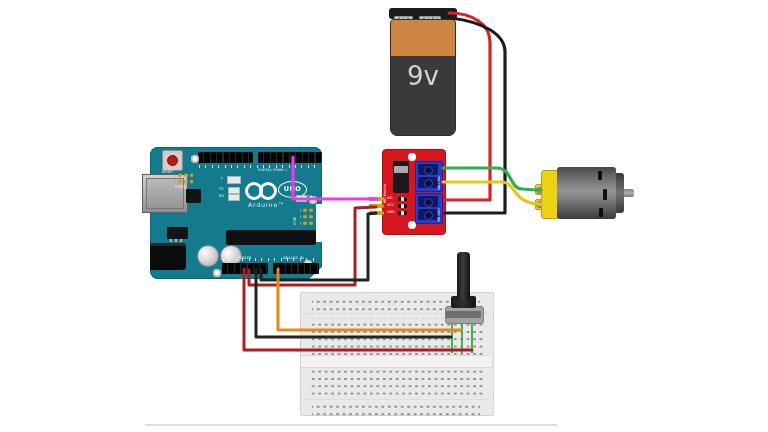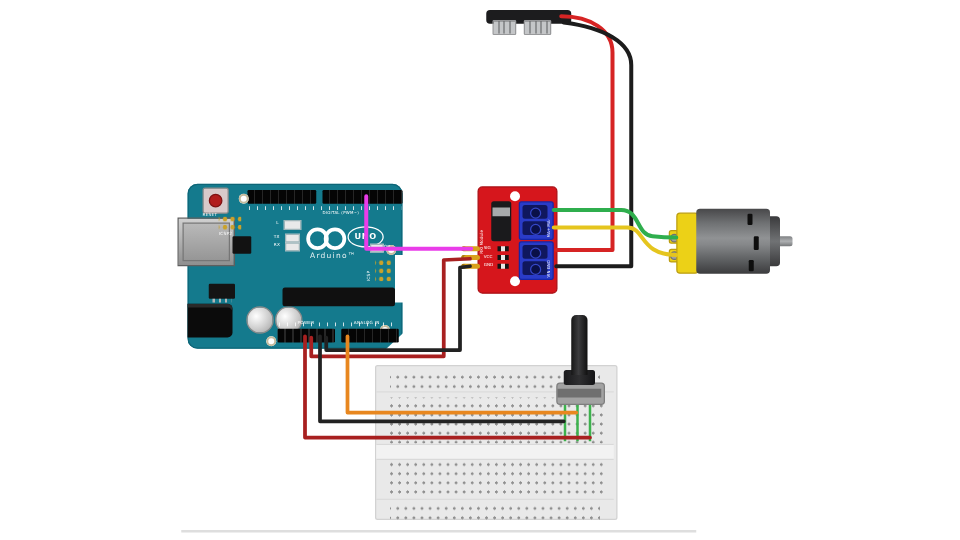--- a/index.html
+++ b/index.html
@@ -121,20 +121,24 @@
   .edge-line{left:145px;top:424px;width:412px;height:2px;background:#dedede}
 </style>
 </head>
 <body>
 
 <div class="canvas">
 
   <div class="a bat-cap"></div>
   <div class="a bat-clip clip1"></div>
   <div class="a bat-clip clip2"></div>
+  <div class="a bat-body">
+    <div class="bat-band"></div>
+    <div class="bat-label">9v</div>
+  </div>
 
   <div class="a ard-board"></div>
   <div class="a usb"></div>
   <div class="a usb-in"></div>
   <div class="a ard-step"></div>
   <div class="a ard-cut"></div>
   <div class="a reset-btn">
       <div class="a reset-inner"></div>
     </div>
   <div class="a smtxt lbl-reset">RESET</div>

